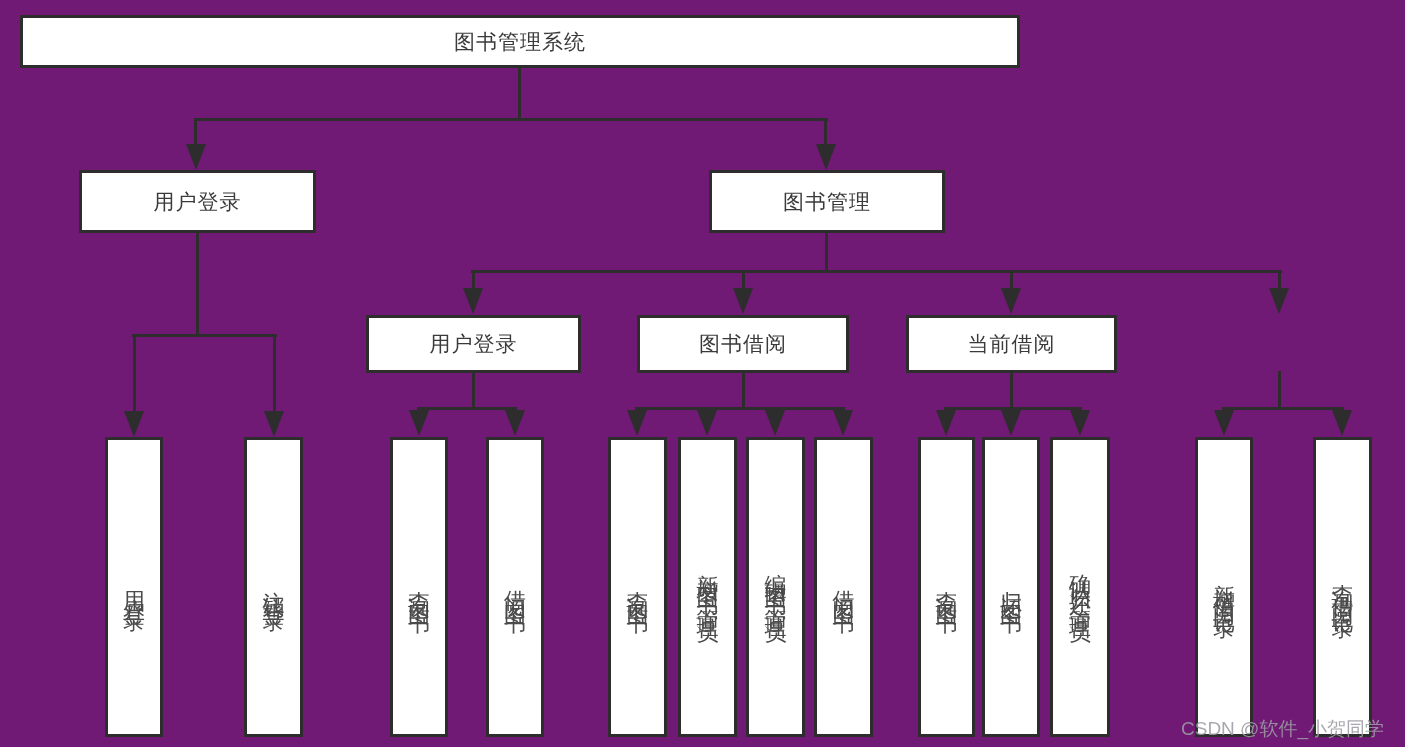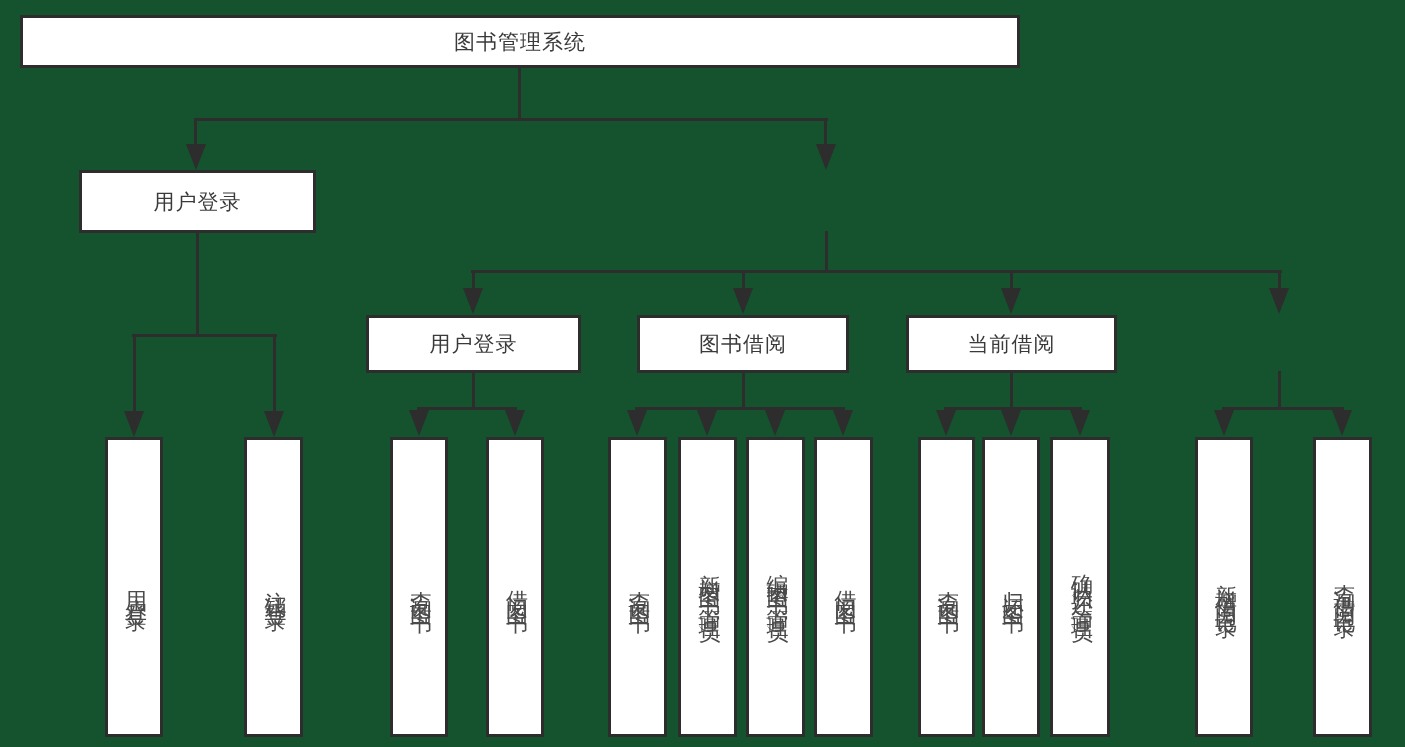--- a/index.html
+++ b/index.html
@@ -1,20 +1,20 @@
 <!DOCTYPE html>
 <html><head>
 <meta charset="utf-8">
 <style>
   html,body{margin:0;padding:0;background:#ffffff;}
   #stage{
     position:relative;
     width:1405px;height:747px;
-    background:#14532d;
-    font-family:Liberation Mono, monospace;
+    background:#701a75;
+    font-family:Liberation Sans, sans-serif;
     overflow:hidden;
   }
   .box{
     position:absolute;
     background:#ffffff;
     border:3px solid #2d2d2d;
     box-sizing:border-box;
     display:flex;
     align-items:center;
     justify-content:center;
@@ -62,20 +62,23 @@
 
   <div class="vline" style="left:518px;top:66px;height:55px;"></div>
   <div class="hline" style="left:194px;top:118px;width:634px;"></div>
   <div class="vline" style="left:194px;top:118px;height:30px;"></div>
   <div class="arrow" style="left:186px;top:144px;"></div>
   <div class="vline" style="left:824px;top:118px;height:30px;"></div>
   <div class="arrow" style="left:816px;top:144px;"></div>
 
   <div class="box" style="left:79px;top:170px;width:237px;height:63px;">
     <span class="hlabel">用户登录</span>
+  </div>
+  <div class="box" style="left:709px;top:170px;width:236px;height:63px;">
+    <span class="hlabel">图书管理</span>
   </div>
 
   <div class="vline" style="left:196px;top:231px;height:106px;"></div>
   <div class="hline" style="left:132px;top:334px;width:145px;"></div>
   <div class="vline" style="left:133px;top:334px;height:80px;"></div>
   <div class="arrow" style="left:124px;top:411px;"></div>
   <div class="vline" style="left:273px;top:334px;height:80px;"></div>
   <div class="arrow" style="left:264px;top:411px;"></div>
 
   <div class="vline" style="left:825px;top:231px;height:42px;"></div>
@@ -159,14 +162,15 @@
     <span class="vlabel">确认归还（管理员）</span>
   </div>
 
   <div class="box leaf" style="left:1195px;top:437px;width:58px;height:300px;">
     <span class="vlabel">新增借阅记录</span>
   </div>
   <div class="box leaf" style="left:1313px;top:437px;width:59px;height:300px;">
     <span class="vlabel">查询借阅记录</span>
   </div>
 
+  <div class="watermark">CSDN @软件_小贺同学</div>
 
 </div>
 
 </body></html>

